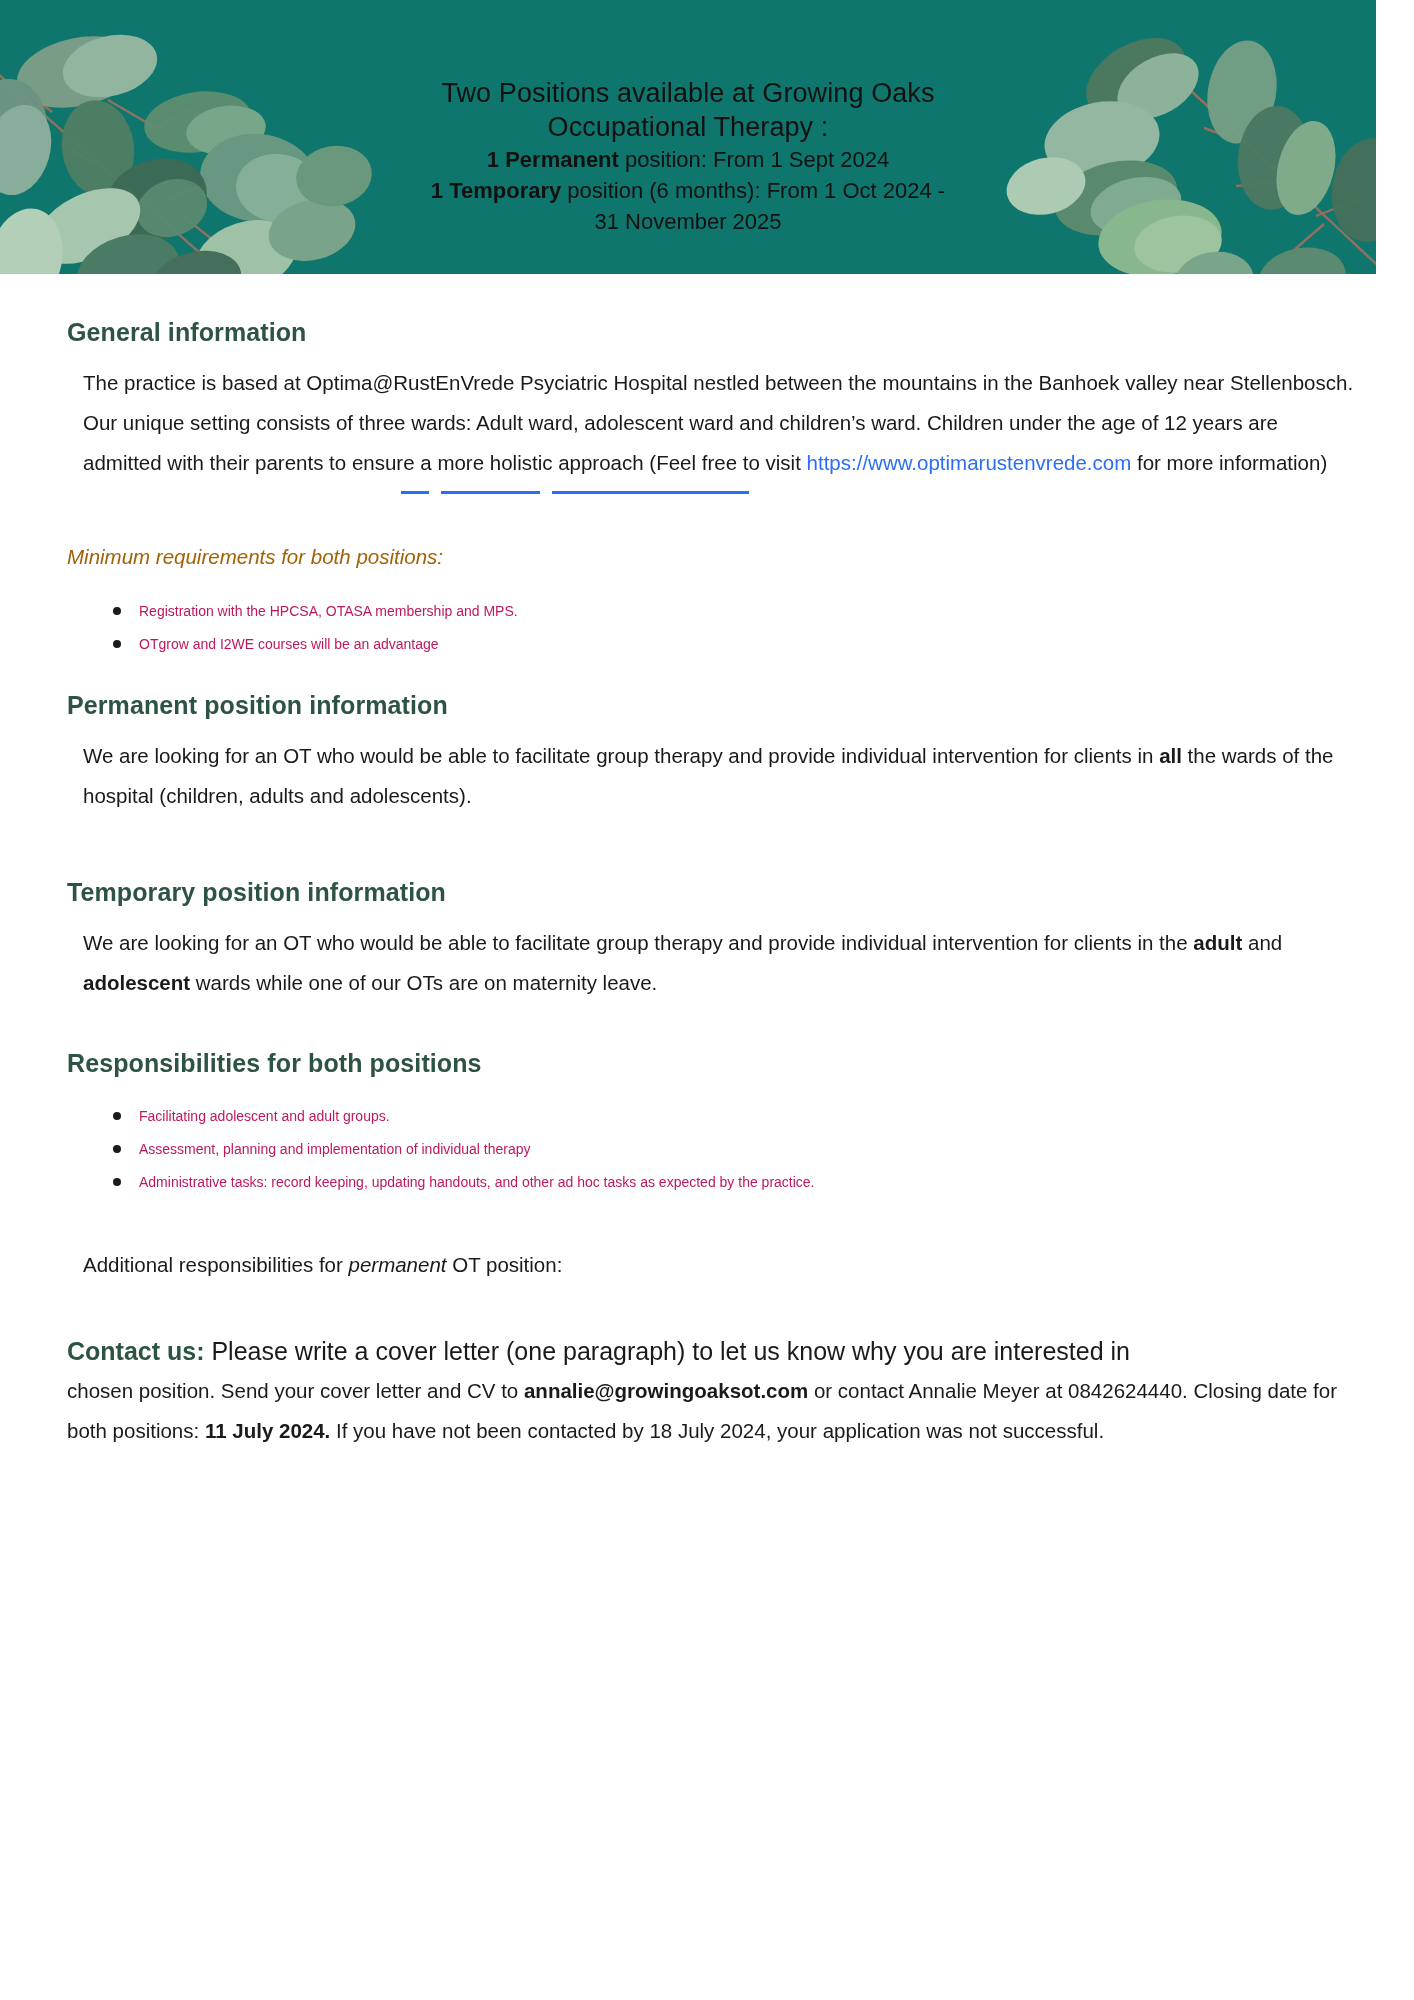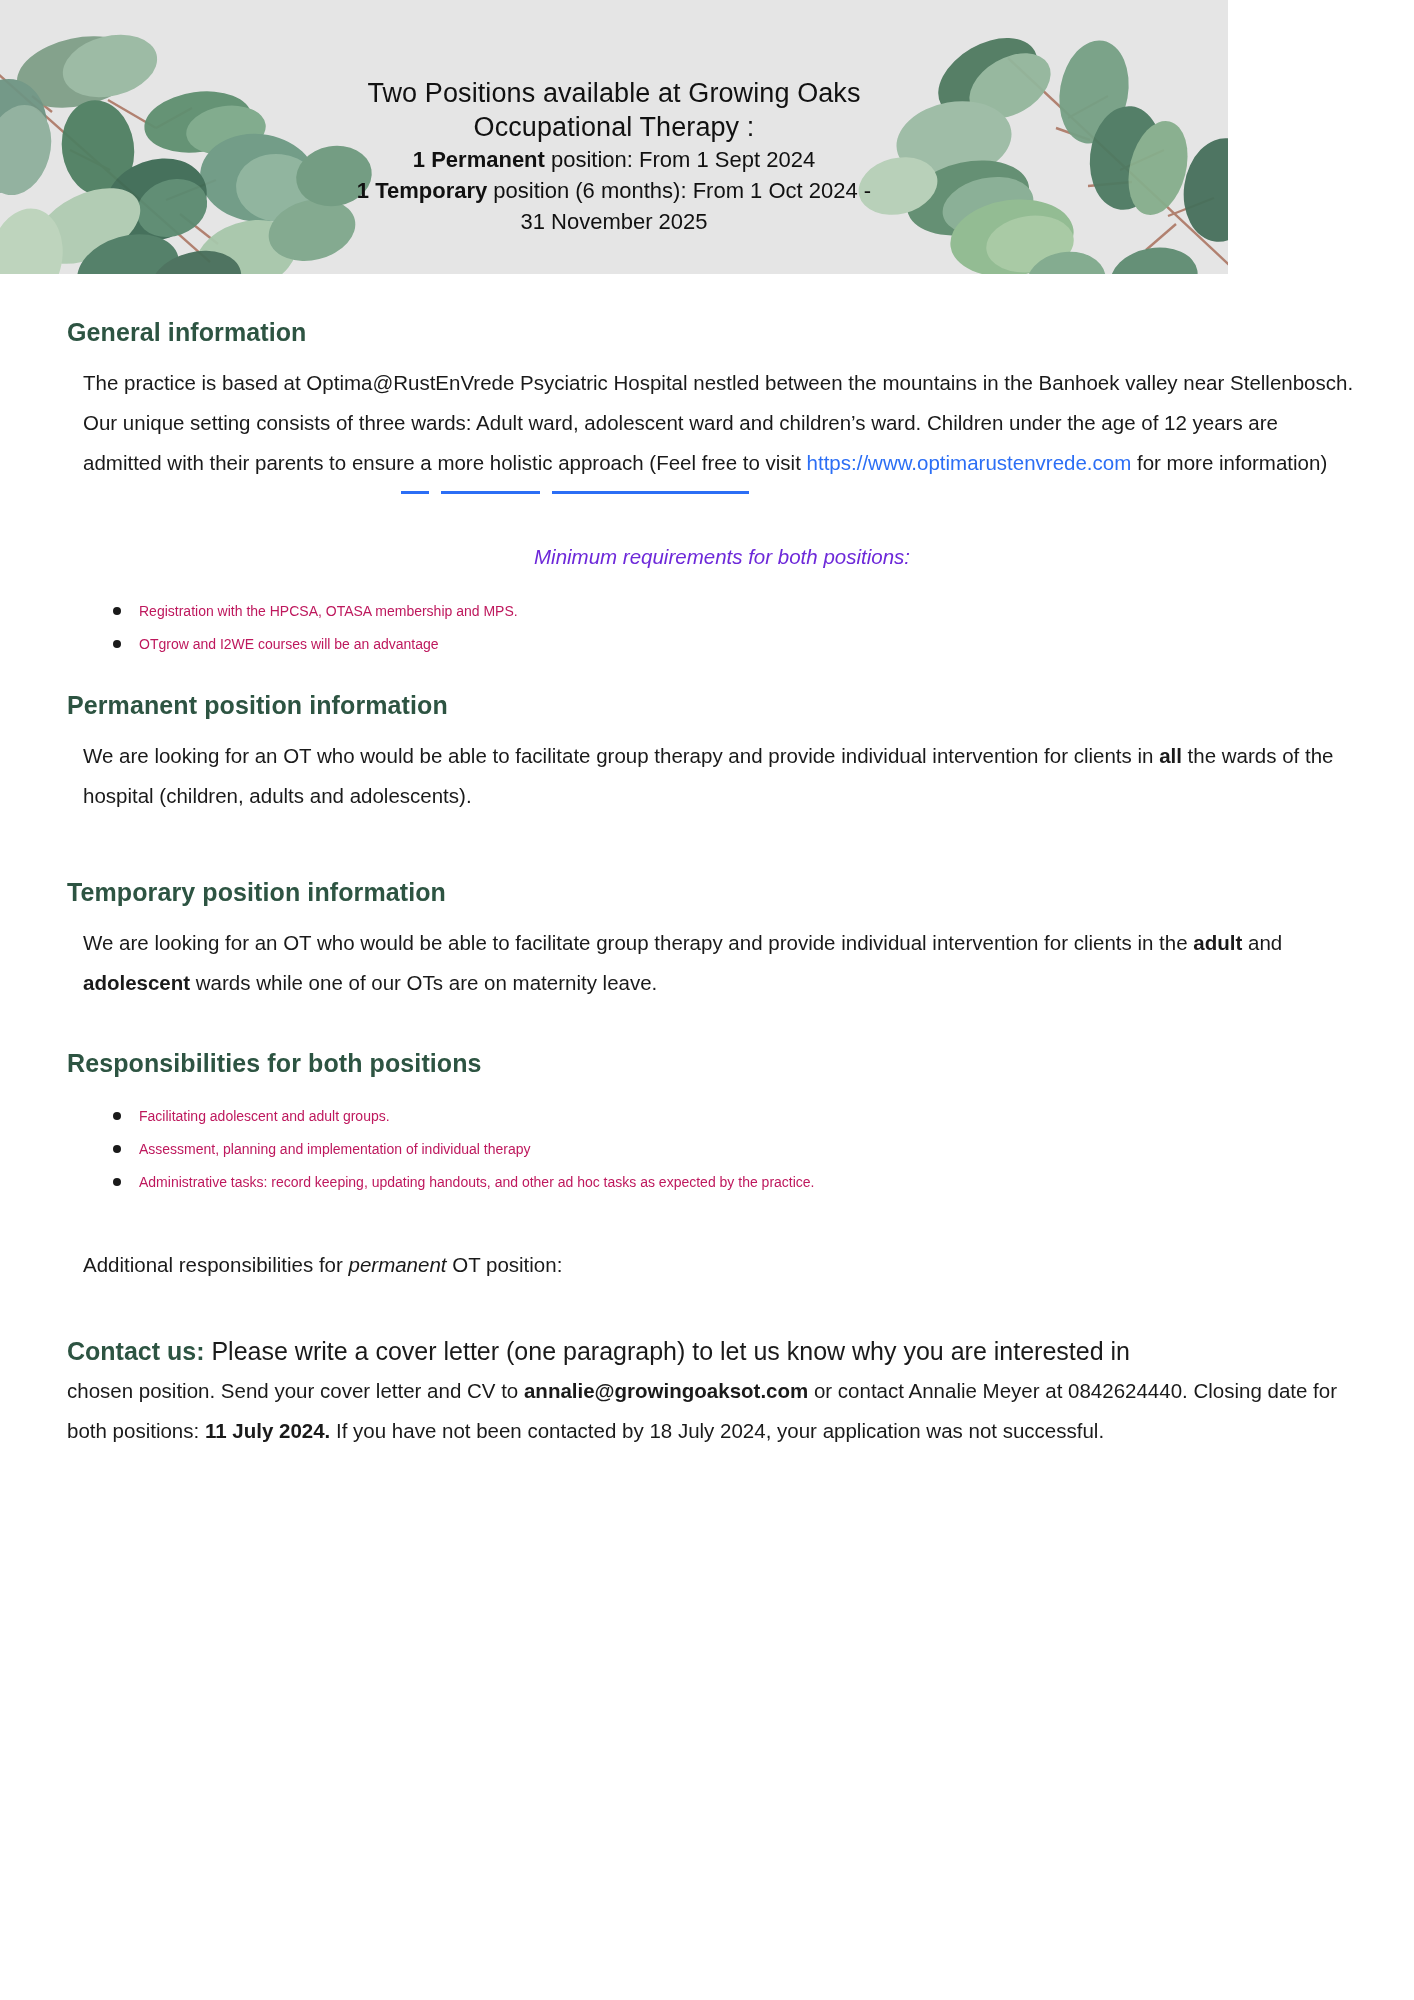--- a/index.html
+++ b/index.html
@@ -12,23 +12,23 @@
     height: 2000px;
     position: relative;
     overflow: hidden;
     font-family: "Liberation Sans", sans-serif;
     color: #1a1a1a;
   }
 
   
   .banner {
     position: relative;
-    width: 1228px;
+    width: 1376px;
     height: 274px;
-    background: #e5e5e5;
+    background: #0f766e;
     overflow: hidden;
   }
   .banner-title-block {
     position: absolute;
     left: 50%;
     top: 76px;
     transform: translateX(-50%);
     width: 760px;
     text-align: center;
     z-index: 5;
@@ -72,26 +72,25 @@
   }
   p.body {
     font-size: 20.5px;
     line-height: 40px;
     margin: 16px;
     color: #1a1a1a;
     font-weight: 400;
   }
   p.body b { font-weight: 700; }
   .italic-green {
-    color: #6d28d9;
+    color: #a16207;
     font-style: italic;
     font-size: 20.5px;
     line-height: 40px;
     margin: 0;
-    text-align: center;
   }
   ul.bullets {
     margin: 8px 0 0 0;
     padding-left: 72px;
     list-style: none;
   }
   ul.bullets li {
     position: relative;
     font-size: 14px;
     line-height: 32px;

